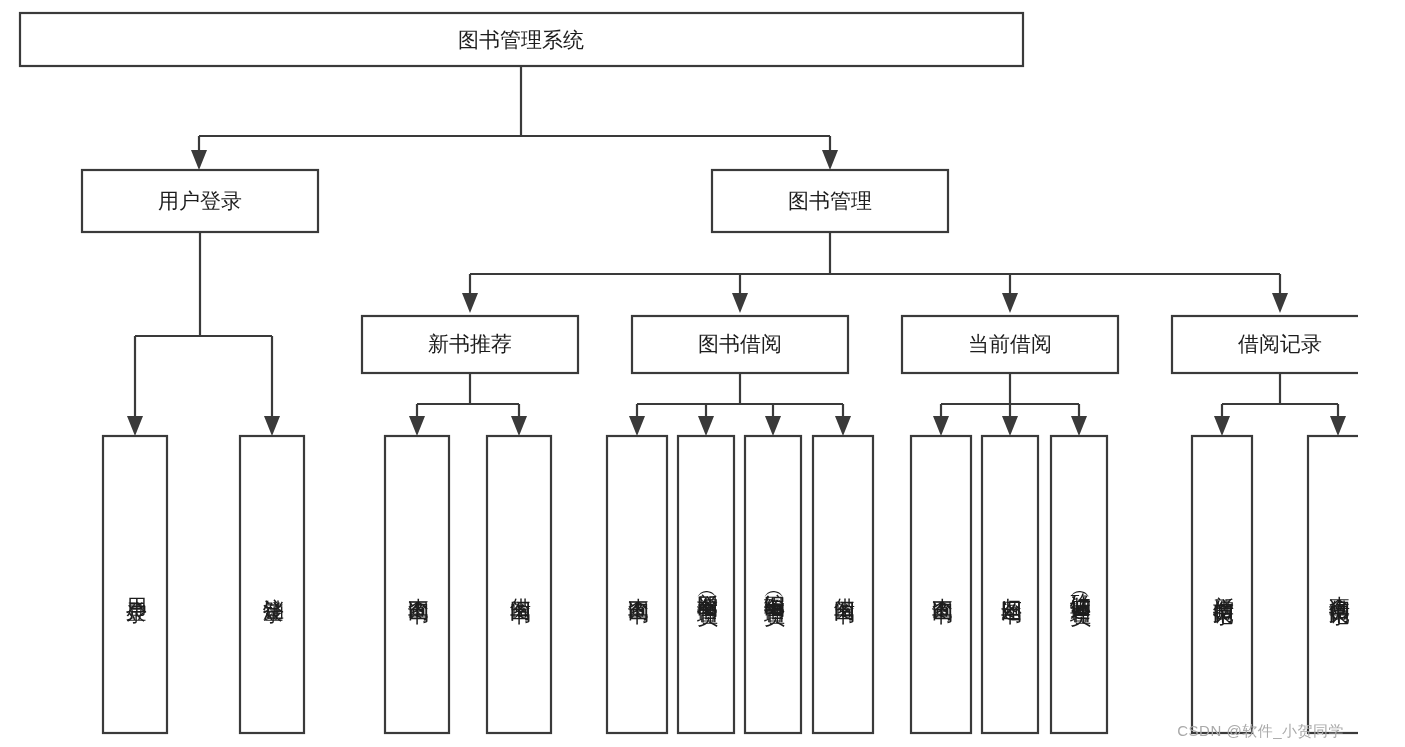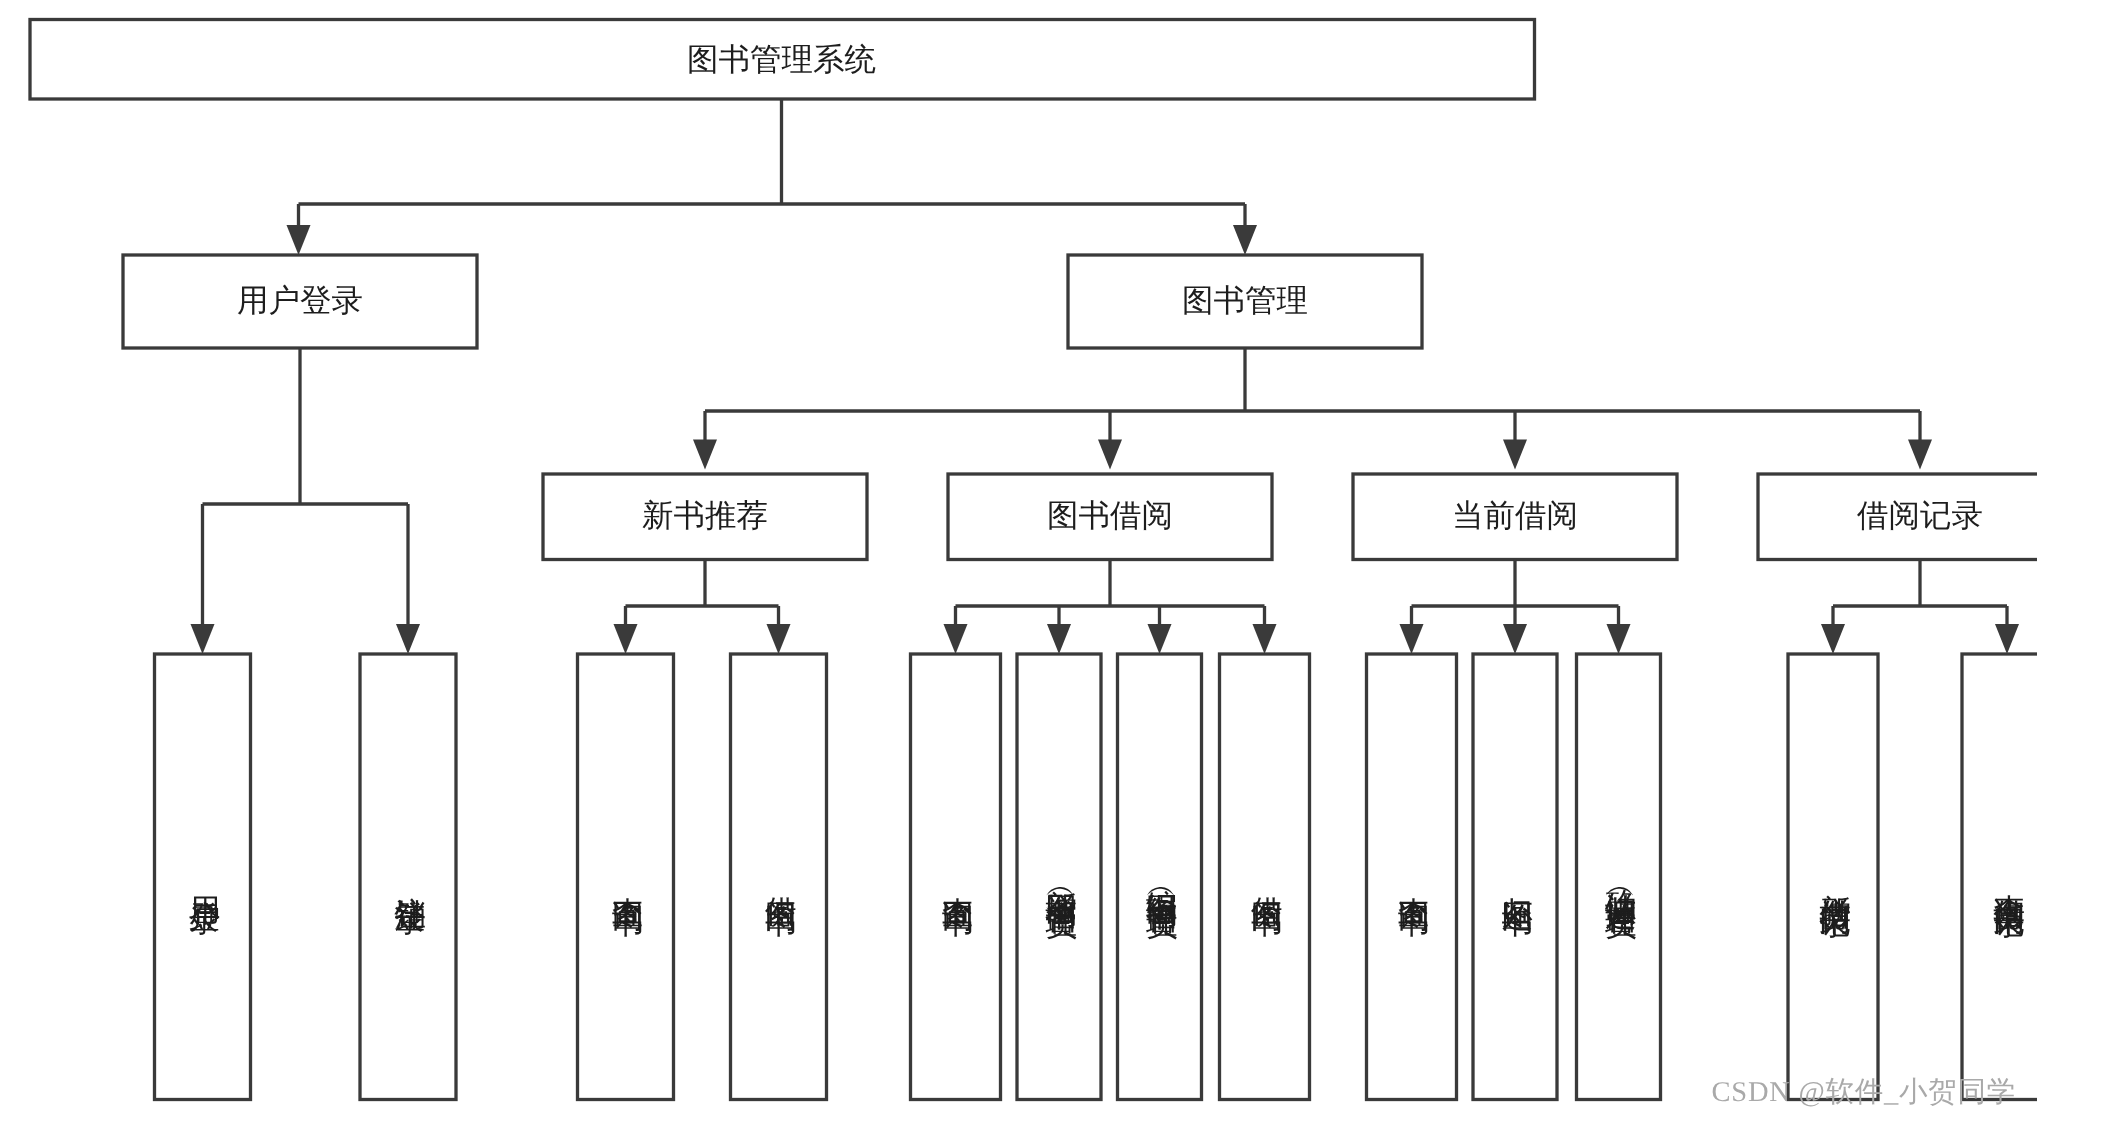--- a/index.html
+++ b/index.html
@@ -54,22 +54,22 @@
     writing-mode: vertical-rl;
     text-orientation: upright;
     letter-spacing: 2px;
     dominant-baseline: middle;
     text-anchor: middle;
   }
   .watermark-text {
     position: absolute;
     right: 14px;
     bottom: 6px;
-    font-family: Liberation Serif, serif;
-    font-size: 19px;
+    font-family: Liberation Sans, sans-serif;
+    font-size: 15px;
     color: #a9a9a9;
     white-space: nowrap;
     letter-spacing: 0.5px;
     pointer-events: none;
   }
 </style>
 </head>
 <body>
 
 <div id="diagram-root">

